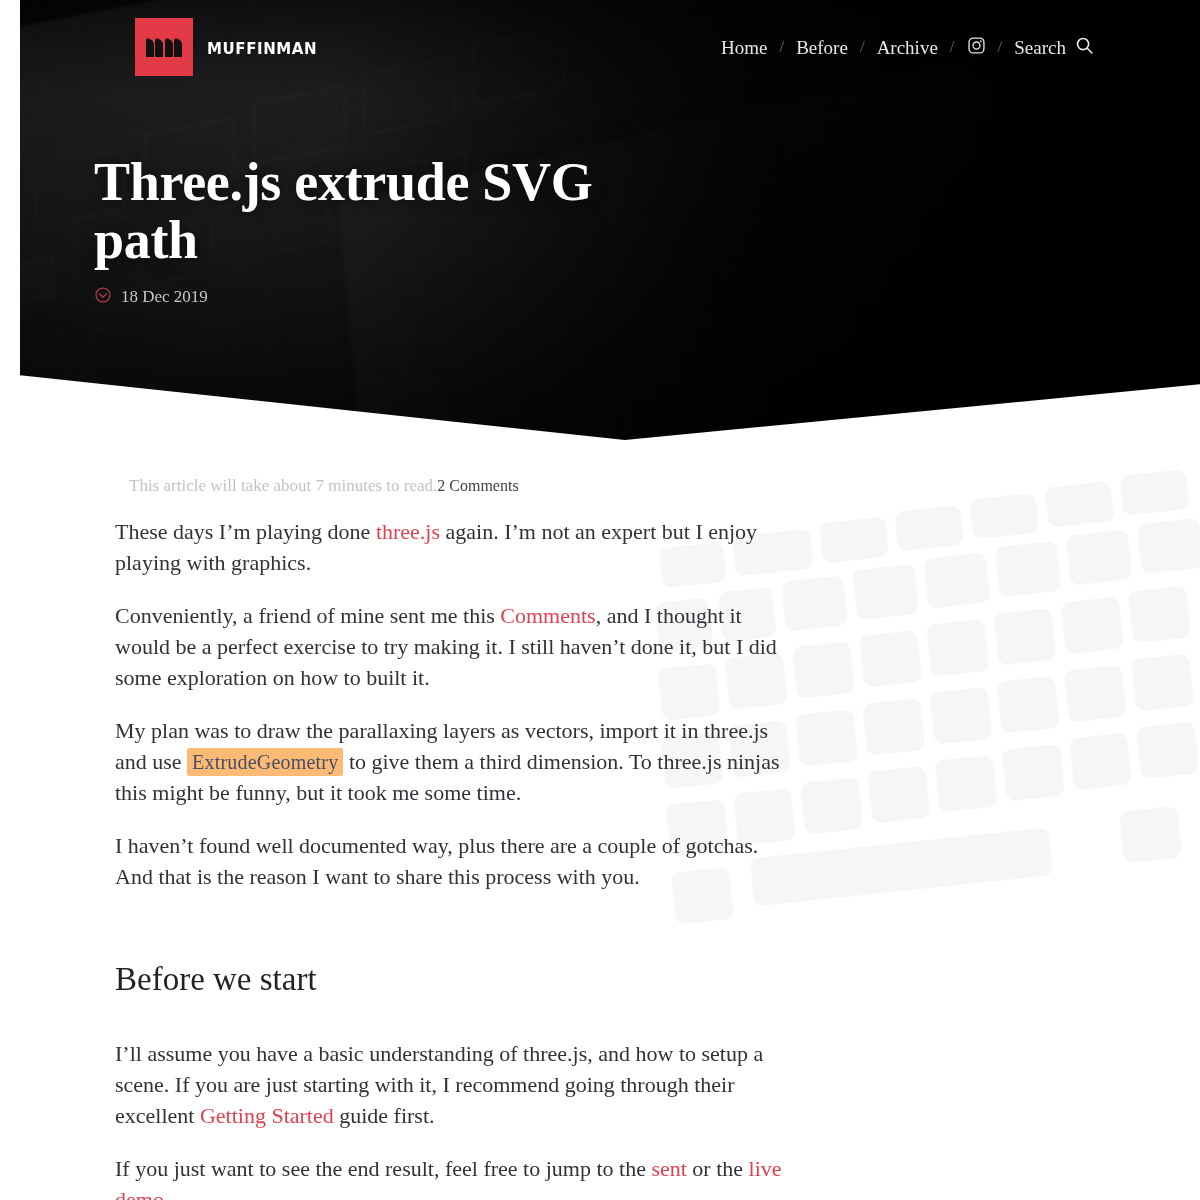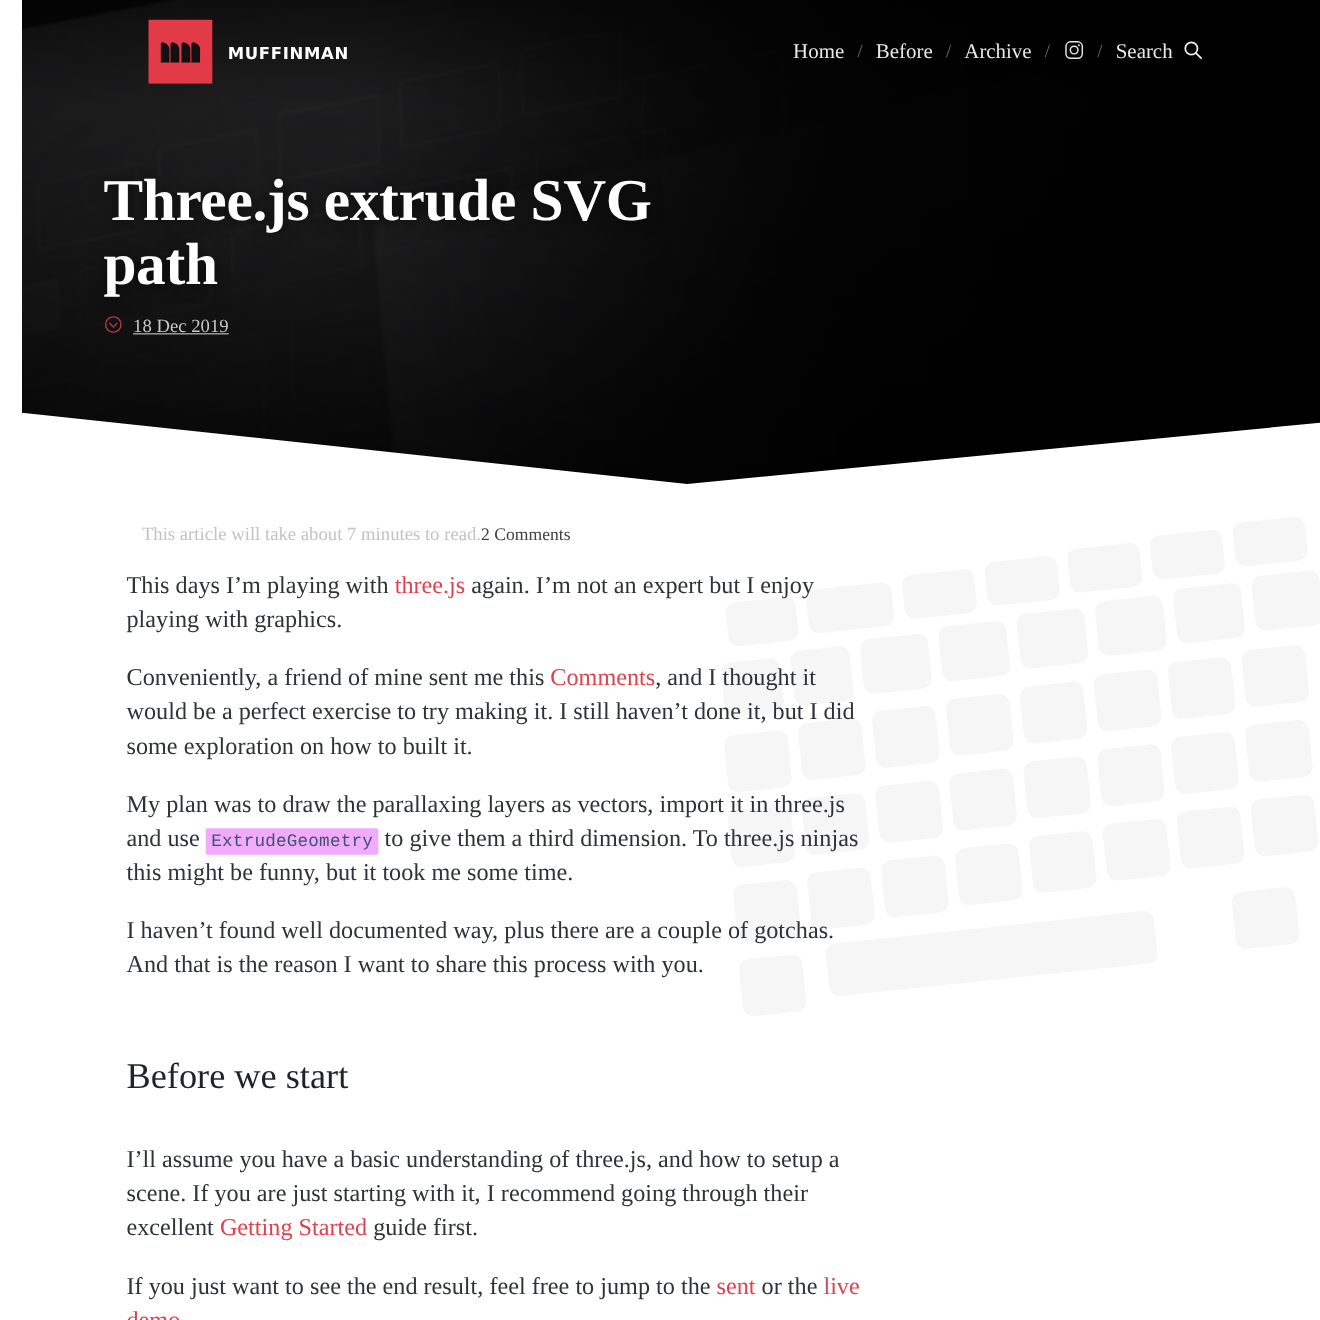--- a/index.html
+++ b/index.html
@@ -126,21 +126,20 @@
     letter-spacing:-.3px;
     max-width:520px;
     text-shadow:0 2px 14px rgba(0,0,0,.55);
   }
   .post-meta{
     margin-top:16px;
     display:flex; align-items:center; gap:9px;
     color:#c9c9cb;
     font-size:17px;
     font-family:"Liberation Serif", serif;
-    text-decoration:underline;
   }
   .meta-icon{ display:block; }
 
   
   .page-body{ position:relative; }
   
   .kbd-watermark{
     position:absolute;
     top:60px; right:-40px;
     width:560px; height:470px;
@@ -189,23 +188,23 @@
   article h2{
     color:#1f2328;
     font-family:"Liberation Serif", serif;
     font-weight:400;
     font-size:33px;
     line-height:1.2;
     margin-top:68px;
     margin-bottom:38px;
   }
   code.inline{
-    font-family:Liberation Mono, monospace;
-    font-size:16px;
-    background:#f0abfc;
+    font-family:Liberation Serif, serif;
+    font-size:20px;
+    background:#fdba74;
     color:#44506a;
     padding:3px 5px;
     border-radius:2px;
     letter-spacing:.2px;
     white-space:nowrap;
   }
 </style>
 </head>
 <body>
 
@@ -358,21 +357,21 @@
 
   <div class="container">
 
     <div class="article-head">
       <span class="read-time">This article will take about 7 minutes to read.</span>
       <a href="#" class="comments-link">2 Comments</a>
     </div>
 
     <article>
 
-      <p><span>This days I’m playing with </span><a href="#">three.js</a><span> again. I’m not an expert but I enjoy playing with graphics.</span></p>
+      <p><span>These days I’m playing done </span><a href="#">three.js</a><span> again. I’m not an expert but I enjoy playing with graphics.</span></p>
 
       <p><span>Conveniently, a friend of mine sent me this </span><a href="#">Comments</a><span>, and I thought it would be a perfect exercise to try making it. I still haven’t done it, but I did some exploration on how to built it.</span></p>
 
       <p><span>My plan was to draw the parallaxing layers as vectors, import it in three.js and use </span><code class="inline">ExtrudeGeometry</code><span> to give them a third dimension. To three.js ninjas this might be funny, but it took me some time.</span></p>
 
       <p>I haven’t found well documented way, plus there are a couple of gotchas. And that is the reason I want to share this process with you.</p>
 
       <h2>Before we start</h2>
 
       <p><span>I’ll assume you have a basic understanding of three.js, and how to setup a scene. If you are just starting with it, I recommend going through their excellent </span><a href="#">Getting Started</a><span> guide first.</span></p>

